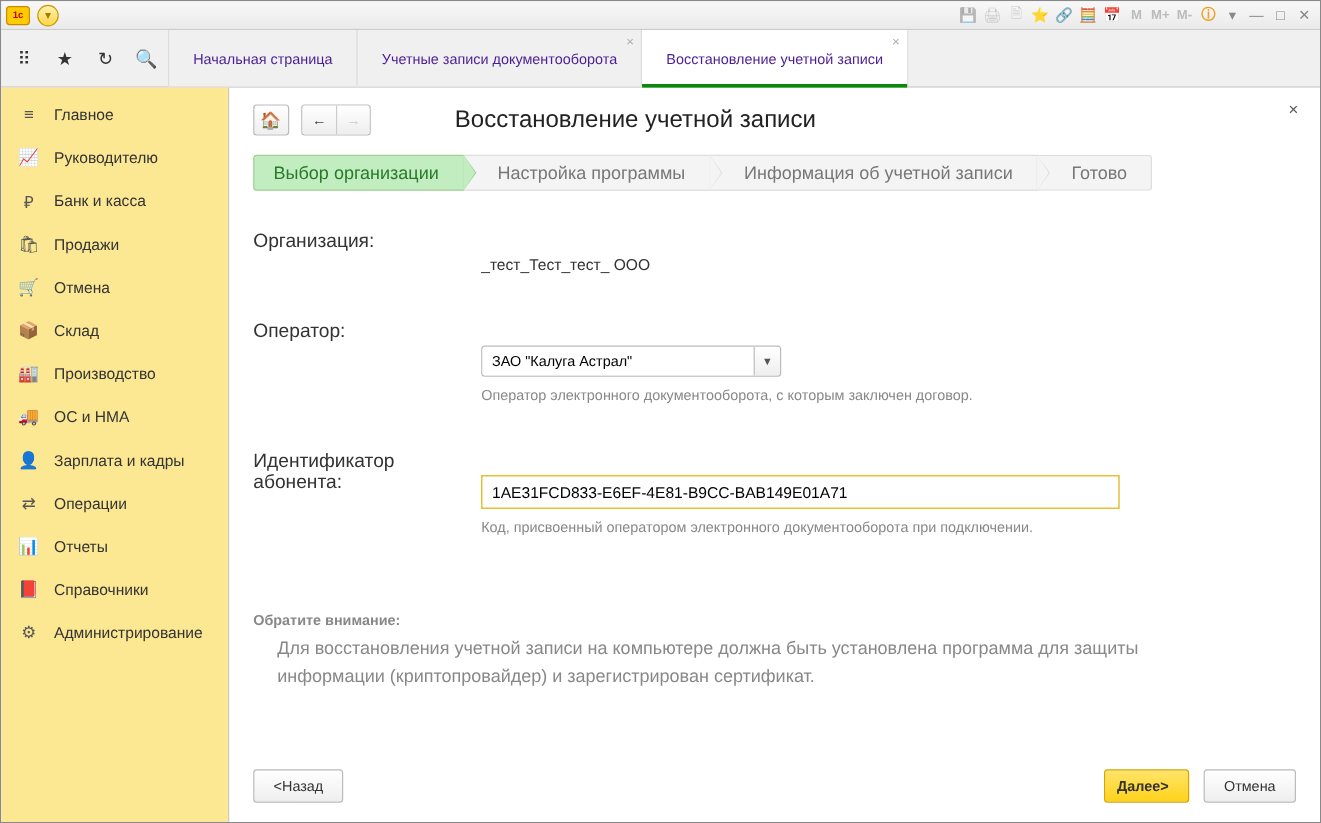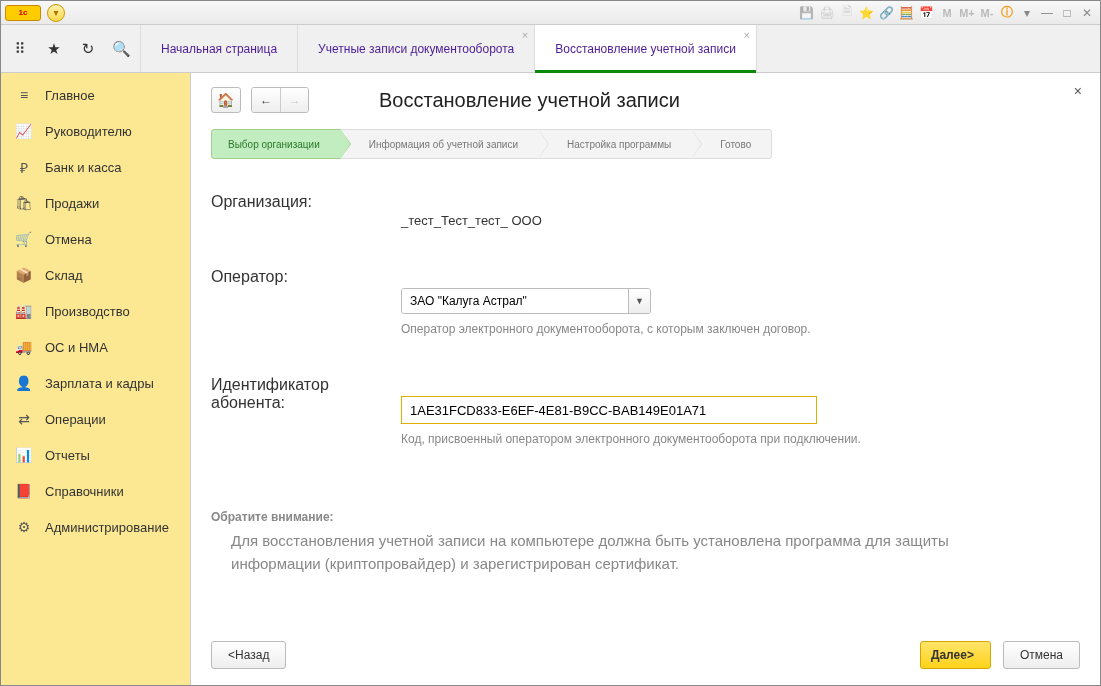--- a/index.html
+++ b/index.html
@@ -1,21 +1,21 @@
 <!DOCTYPE html>
 <html><head>
 <meta charset="utf-8">
 <style>
 * { box-sizing: border-box; margin: 0; padding: 0; }
 body { font-family: Arial, sans-serif; font-size: 12px; background: #fff; width: 1101px; height: 686px; overflow: hidden; border: 1px solid #888; }
 
 
 .titlebar { height: 24px; background: linear-gradient(#f8f8f8,#eaeaea); display:flex; align-items:center; border-bottom:1px solid #ccc; padding:0 4px;}
 .titlebar-left { display:flex; align-items:center; gap:6px; }
-.logo-1c { width:36px; height:16px; background:#ffcc00; border:1px solid #c80; border-radius:3px; display:flex; align-items:center; justify-content:center; font-size:8px; font-weight:bold; color:#c00;}
+.logo-1c { width:20px; height:16px; background:#ffcc00; border:1px solid #c80; border-radius:3px; display:flex; align-items:center; justify-content:center; font-size:8px; font-weight:bold; color:#c00;}
 .arrow-circle { width:18px; height:18px; border:1px solid #c90; border-radius:50%; background:linear-gradient(#fff1b0,#ffd84a); display:flex; align-items:center; justify-content:center; color:#aa7700; font-size:10px;}
 .title-text { font-size:11px; color:#555; }
 .titlebar-right { margin-left:auto; display:flex; align-items:center; gap:2px;}
 .tb-icon { width:18px; height:18px; display:flex; align-items:center; justify-content:center; font-size:12px; color:#888; cursor:pointer;}
 .tb-icon.disabled{opacity:.4;}
 .tb-icon.gray{color:#999;}
 .tb-icon.green{color:#5a5;}
 .tb-icon.budget{color:#888;}
 .tb-icon.info{color:#f0a020; font-weight:bold;}
 .tb-m{color:#bbb; font-size:11px; font-weight:bold;}
@@ -46,41 +46,41 @@
 .btn-sq{height:26px; min-width:30px; border:1px solid #bbb; background:linear-gradient(#fff,#eee); border-radius:3px; display:flex; align-items:center; justify-content:center; cursor:pointer; font-size:14px; color:#444;}
 .nav-group{display:flex; border:1px solid #bbb; border-radius:3px; overflow:hidden;}
 .nav-group .nav-btn{height:24px; width:28px; border:none; background:linear-gradient(#fff,#eee); display:flex; align-items:center; justify-content:center; color:#444; cursor:pointer;}
 .nav-group .nav-btn.disabled{color:#ccc; cursor:default;}
 .nav-group .nav-btn + .nav-btn{border-left:1px solid #ccc;}
 .page-title{font-size:20px; font-weight:normal; color:#222;}
 .content-close{position:absolute; right:18px; top:10px; color:#555; font-size:14px; cursor:pointer;}
 
 
 .wizard{display:flex; margin-bottom:30px;}
-.wstep{position:relative; height:30px; display:flex; align-items:center; padding:0 20px 0 28px; font-size:10px; color:#777; background:#f4f4f4; border:1px solid #ddd; border-left:none;}
+.wstep{position:relative; height:30px; display:flex; align-items:center; padding:0 20px 0 28px; font-size:15px; color:#777; background:#f4f4f4; border:1px solid #ddd; border-left:none;}
 .wstep:first-child{border-left:1px solid #a0d090; border-top-left-radius:3px; border-bottom-left-radius:3px; padding-left:16px;}
 .wstep.active{background:#c1edc1; color:#2a7a2a; border-color:#a0d090;}
 .wstep::after{content:''; position:absolute; right:-10px; top:-1px; width:0; height:0; border-top:15px solid transparent; border-bottom:15px solid transparent; border-left:10px solid #f4f4f4; z-index:2;}
 .wstep::before{content:''; position:absolute; right:-11px; top:-1px; width:0; height:0; border-top:15px solid transparent; border-bottom:15px solid transparent; border-left:11px solid #ddd; z-index:1;}
 .wstep.active::after{border-left-color:#c1edc1;}
 .wstep.active::before{border-left-color:#a0d090;}
 .wstep:last-child{border-top-right-radius:3px; border-bottom-right-radius:3px;}
 .wstep:last-child::after, .wstep:last-child::before{display:none;}
 
 
 .form{flex:1;}
 .frow{display:flex; align-items:flex-start; margin-bottom:8px;}
 .flabel{width:190px; color:#333; font-size:16px; padding-top:4px;}
 .fvalue{flex:1; max-width:530px; color:#333;margin-top:24px;}
 .static-text{font-size:13px;}
 .select-wrap{display:flex; width:250px; height:26px; border:1px solid #bbb; border-radius:3px; overflow:hidden;}
 .select-input{flex:1; border:none; padding:0 8px; font-size:12px; outline:none;}
 .select-btn{width:22px; border:none; border-left:1px solid #bbb; background:linear-gradient(#fff,#eee); cursor:pointer; display:flex; align-items:center; justify-content:center; color:#555; font-size:9px;}
 .hint{font-size:12px; color:#888; margin-top:8px;}
-.text-input{width:416px; height:28px; border:1px solid #e0b000; background:#fff; padding:0 8px; font-size:13px; outline:none;}
+.text-input{width:532px; height:28px; border:1px solid #e0b000; background:#fff; padding:0 8px; font-size:13px; outline:none;}
 .spacer{height:28px;}
 .note-title{font-weight:bold; color:#888; font-size:12px; margin-bottom:6px;}
 .note-text{color:#888; font-size:15px; line-height:1.5; max-width:720px;margin-left:20px;}
 
 
 .footer{display:flex; align-items:center; padding:8px 0 4px 0;}
 .btn{height:28px; padding:0 16px; border:1px solid #bbb; background:linear-gradient(#fff,#eee); border-radius:3px; cursor:pointer; font-size:12px; color:#333;}
 .btn.primary{background:linear-gradient(#ffe46a,#ffd21a); border-color:#d4a600; font-weight:bold;padding-left:10px;}
 .footer-spacer{flex:1;}
 </style>
@@ -196,22 +196,22 @@
       <div class="btn-sq">🏠</div>
       <div class="nav-group">
         <div class="nav-btn">←</div>
         <div class="nav-btn disabled">→</div>
       </div>
       <h1 class="page-title" style="margin-left:60px;">Восстановление учетной записи</h1>
     </div>
 
     <div class="wizard">
       <div class="wstep active">Выбор организации</div>
+      <div class="wstep">Настройка программы</div>
       <div class="wstep">Информация об учетной записи</div>
-      <div class="wstep">Настройка программы</div>
       <div class="wstep">Готово</div>
     </div>
 
     <div class="form">
       <div class="frow">
         <div class="flabel">Организация:</div>
         <div class="fvalue static-text">_тест_Тест_тест_ ООО</div>
       </div>
       <div class="spacer"></div>
       <div class="frow">

